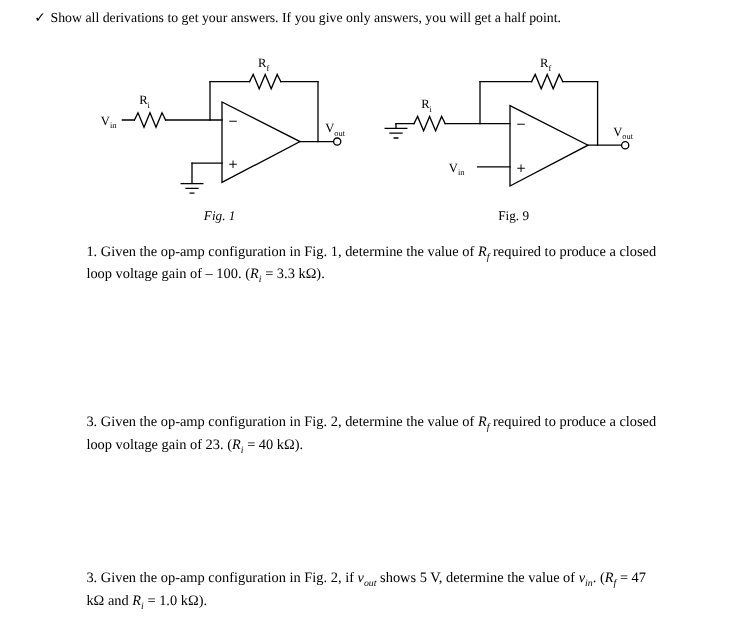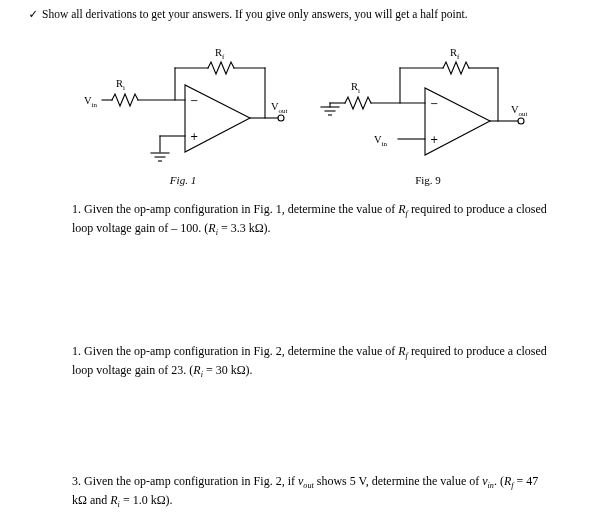--- a/index.html
+++ b/index.html
@@ -101,16 +101,16 @@
       <text x="33" y="50"><tspan>R</tspan><tspan class="sub" dy="3">i</tspan></text>
       <text x="56" y="103"><tspan>V</tspan><tspan class="sub" dy="3">in</tspan></text>
       <text x="193" y="73"><tspan>V</tspan><tspan class="sub" dy="3">out</tspan></text>
       <text x="112" y="67" class="sign">−</text>
       <text x="112" y="103" class="sign">+</text>
     </g>
   </svg>
   <div class="caption" style="left:393px; top:174px;">Fig. 9</div>
 
   <p class="question" style="top:201px;"><span>1. Given the op-amp configuration in Fig. 1, determine the value of </span><span class="var">R</span><sub class="var">f</sub><span> required to produce a closed loop voltage gain of – 100. (</span><span class="var">R</span><sub class="var">i</sub><span> = 3.3 kΩ).</span></p>
-  <p class="question" style="top:343px;"><span>1. Given the op-amp configuration in Fig. 2, determine the value of </span><span class="var">R</span><sub class="var">f</sub><span> required to produce a closed loop voltage gain of 23. (</span><span class="var">R</span><sub class="var">i</sub><span> = 30 kΩ).</span></p>
+  <p class="question" style="top:343px;"><span>3. Given the op-amp configuration in Fig. 2, determine the value of </span><span class="var">R</span><sub class="var">f</sub><span> required to produce a closed loop voltage gain of 23. (</span><span class="var">R</span><sub class="var">i</sub><span> = 40 kΩ).</span></p>
   <p class="question" style="top:473px;"><span>3. Given the op-amp configuration in Fig. 2, if </span><span class="var">v</span><sub class="var">out</sub><span> shows 5 V, determine the value of </span><span class="var">v</span><sub class="var">in</sub><span>. (</span><span class="var">R</span><sub class="var">f</sub><span> = 47 kΩ and </span><span class="var">R</span><sub class="var">i</sub><span> = 1.0 kΩ).</span></p>
 
 </div>
 
 </body></html>

